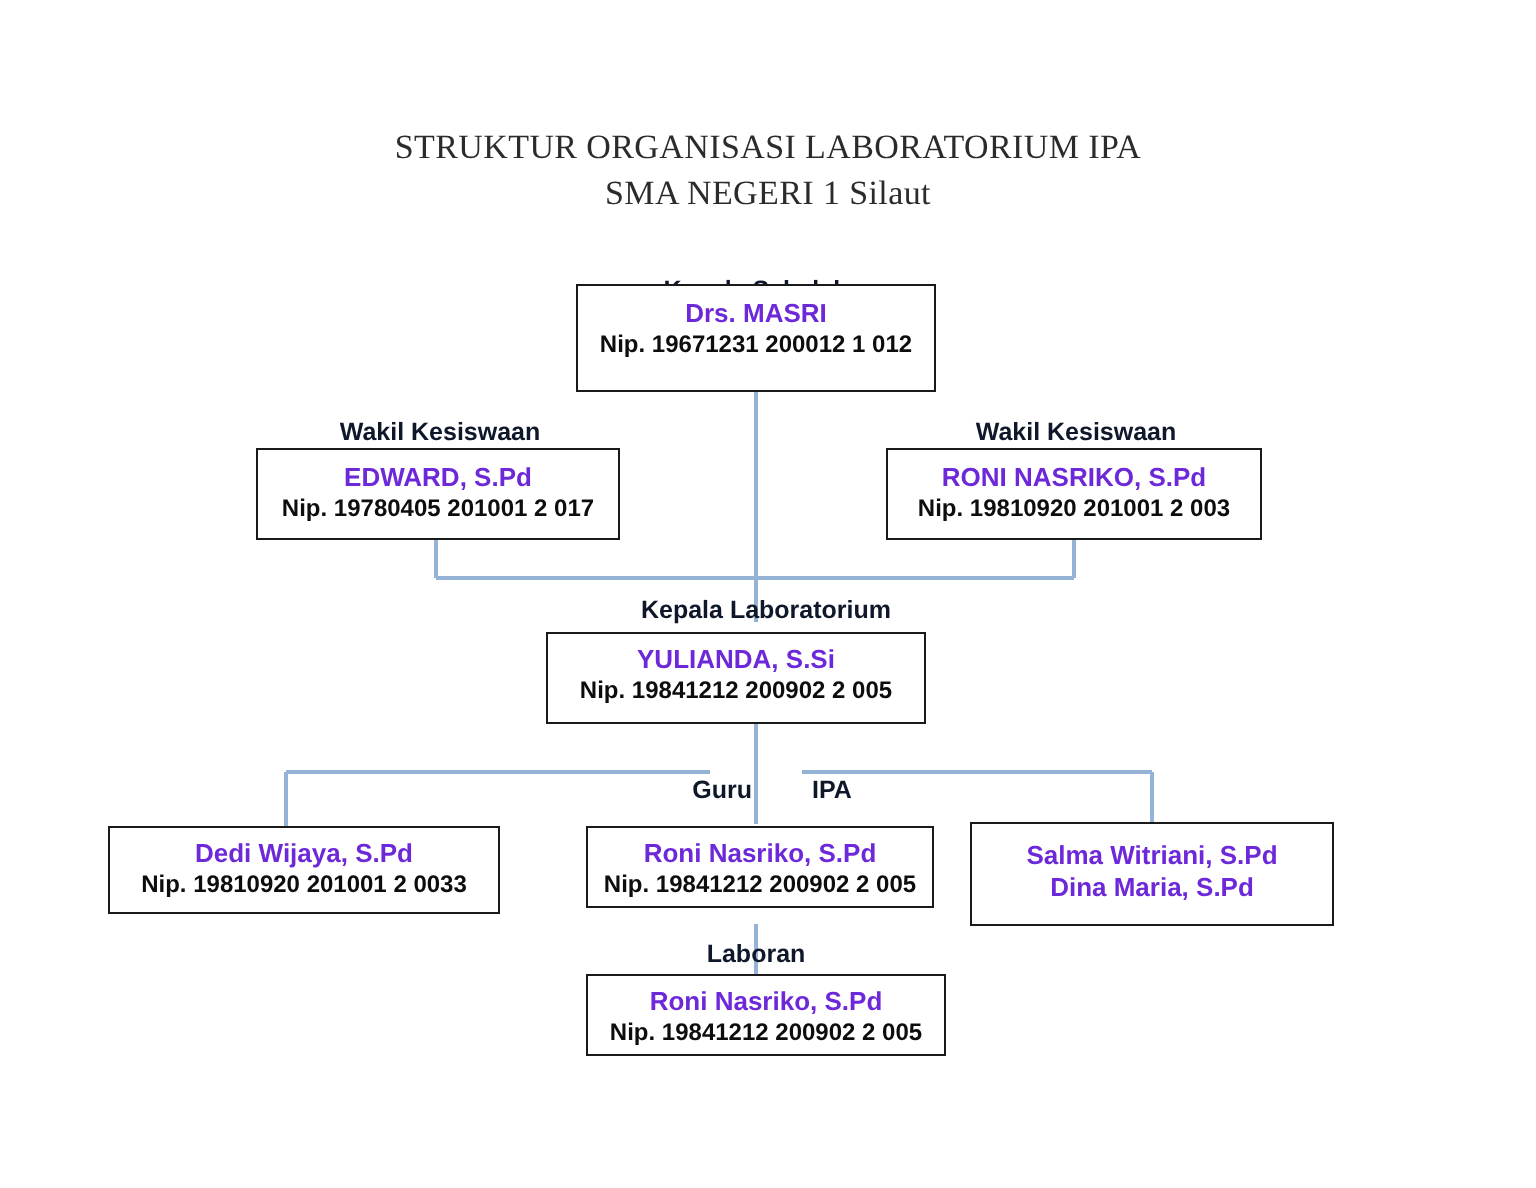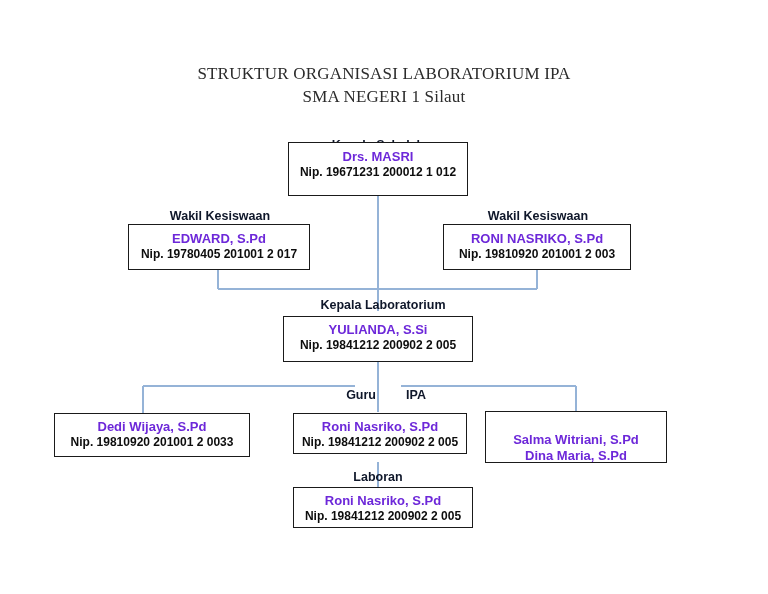--- a/index.html
+++ b/index.html
@@ -38,21 +38,21 @@
     display:block;color:#6d28d9;font-weight:bold;font-size:13px;
     line-height:16px;white-space:nowrap;
   }
   .node .nip{
     display:block;color:#0d0d0d;font-weight:bold;font-size:12px;
     line-height:15px;white-space:nowrap;
   }
   
   .pad-a{padding-top:6px;}
   .pad-b{padding-top:5px;}
-  .pad-c{padding-top:20px;}
+  .pad-c{padding-top:8px;}
 </style>
 </head>
 <body>
 
 <div id="chart">
 
   <div class="title-block">
     <div class="title-line">STRUKTUR ORGANISASI LABORATORIUM IPA</div>
     <div class="title-line">SMA NEGERI 1 Silaut</div>
   </div>
@@ -91,21 +91,21 @@
     <span class="nip">Nip. 19780405 201001 2 017</span>
   </div>
 
   <div class="caption" style="left:448px;top:209px;width:180px;">Wakil Kesiswaan</div>
   <div class="node pad-a" style="left:443px;top:224px;width:188px;height:46px;">
     <span class="nm">RONI NASRIKO, S.Pd</span>
     <span class="nip">Nip. 19810920 201001 2 003</span>
   </div>
 
   <div class="caption" style="left:288px;top:298px;width:190px;">Kepala Laboratorium</div>
-  <div class="node pad-b" style="left:283px;top:316px;width:190px;height:46px;">
+  <div class="node pad-b" style="left:273px;top:316px;width:190px;height:46px;">
     <span class="nm">YULIANDA, S.Si</span>
     <span class="nip">Nip. 19841212 200902 2 005</span>
   </div>
 
   <div class="caption" style="left:316px;top:388px;width:60px;text-align:right;">Guru</div>
   <div class="caption" style="left:386px;top:388px;width:60px;text-align:center;">IPA</div>
 
   <div class="node pad-b" style="left:54px;top:413px;width:196px;height:44px;">
     <span class="nm">Dedi Wijaya, S.Pd</span>
     <span class="nip">Nip. 19810920 201001 2 0033</span>

